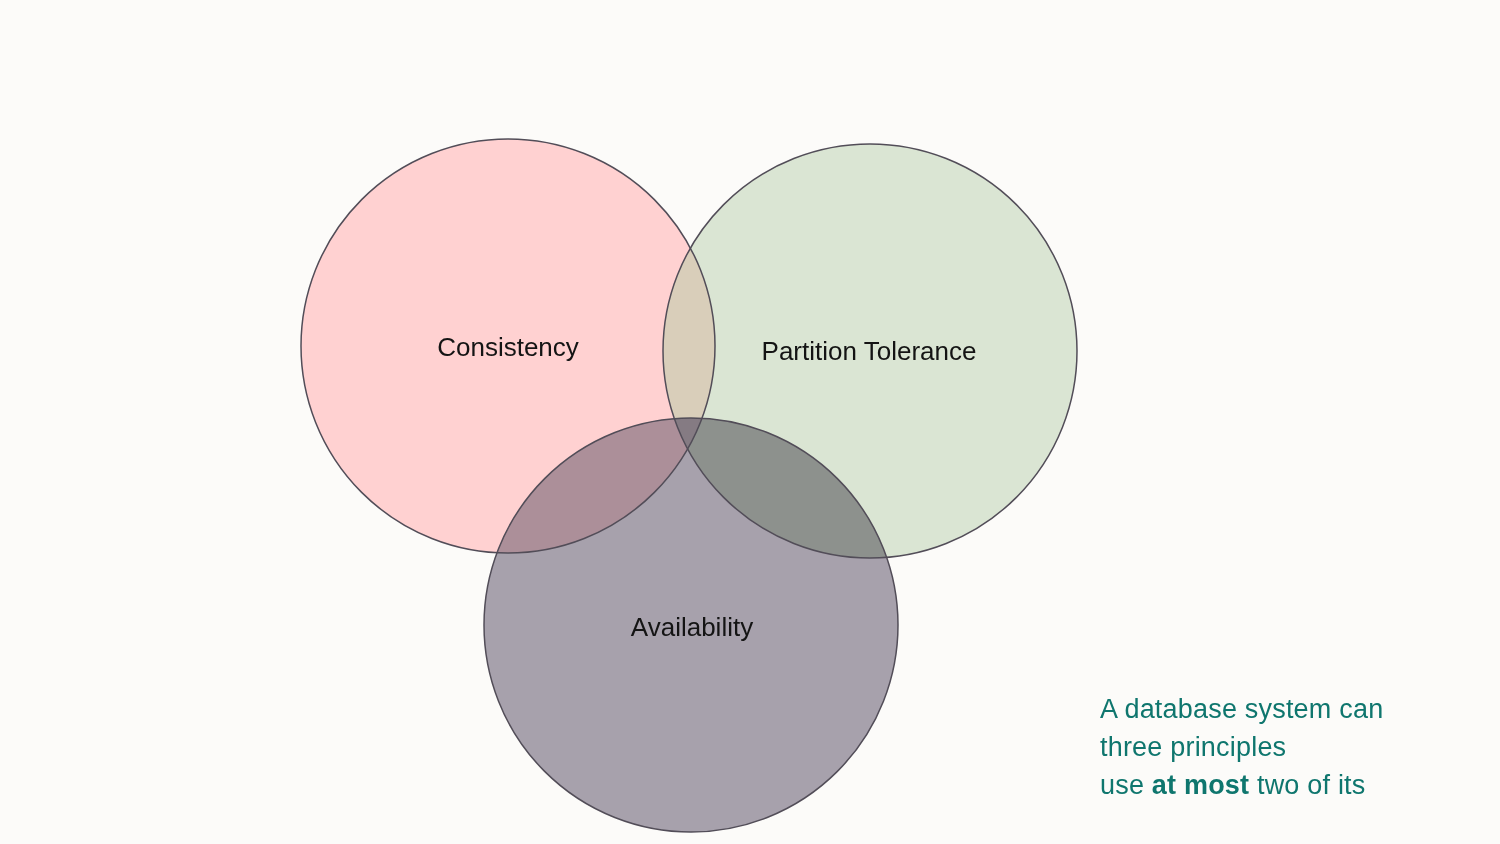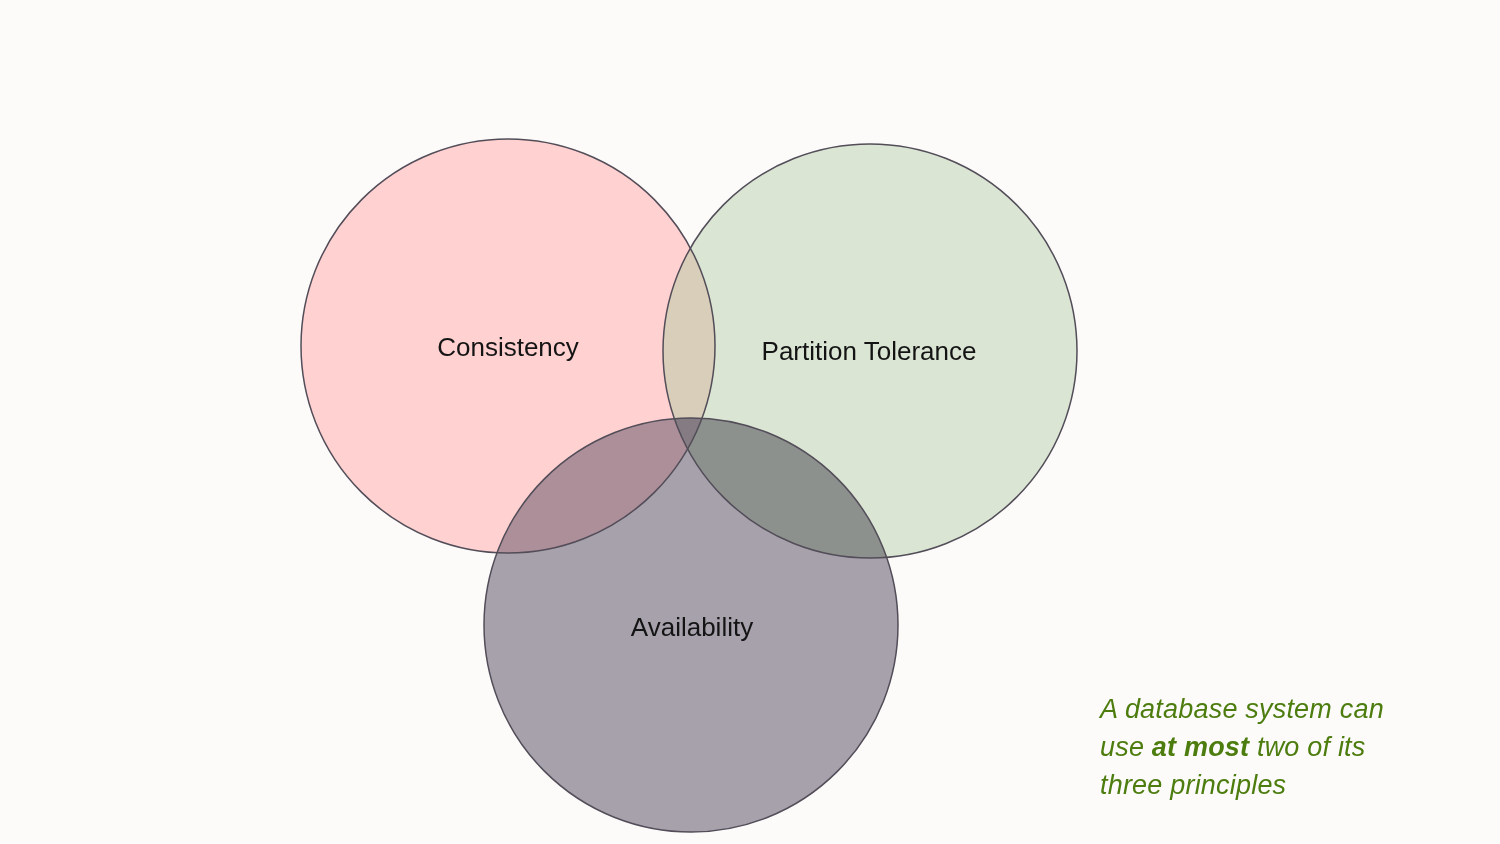--- a/index.html
+++ b/index.html
@@ -74,25 +74,25 @@
 
     <circle cx="508" cy="346" r="207" fill="none" stroke-width="1.5" stroke="#524D58"></circle>
     <circle cx="870" cy="351" r="207" fill="none" stroke-width="1.5" stroke="#524D58"></circle>
     <circle cx="691" cy="625" r="207" fill="none" stroke-width="1.5" stroke="#524D58"></circle>
 
     <text x="508" y="356" text-anchor="middle" fill="#141414">Consistency</text>
     <text x="869" y="360" text-anchor="middle" fill="#141414">Partition Tolerance</text>
     <text x="692" y="636" text-anchor="middle" fill="#141414">Availability</text>
   </svg>
 
-  <div class="caption" style="color: #4d7c0f; font-style: italic;">
+  <div class="caption" style="color: #0f766e;">
     <div>
       <span>A database system can</span>
     </div>
     <div>
-      <span>use </span><span class="bold">at most</span><span> two of its</span>
+      <span>three principles</span>
     </div>
     <div>
-      <span>three principles</span>
+      <span>use </span><span class="bold">at most</span><span> two of its</span>
     </div>
   </div>
 
 </div>
 
 </body></html>

